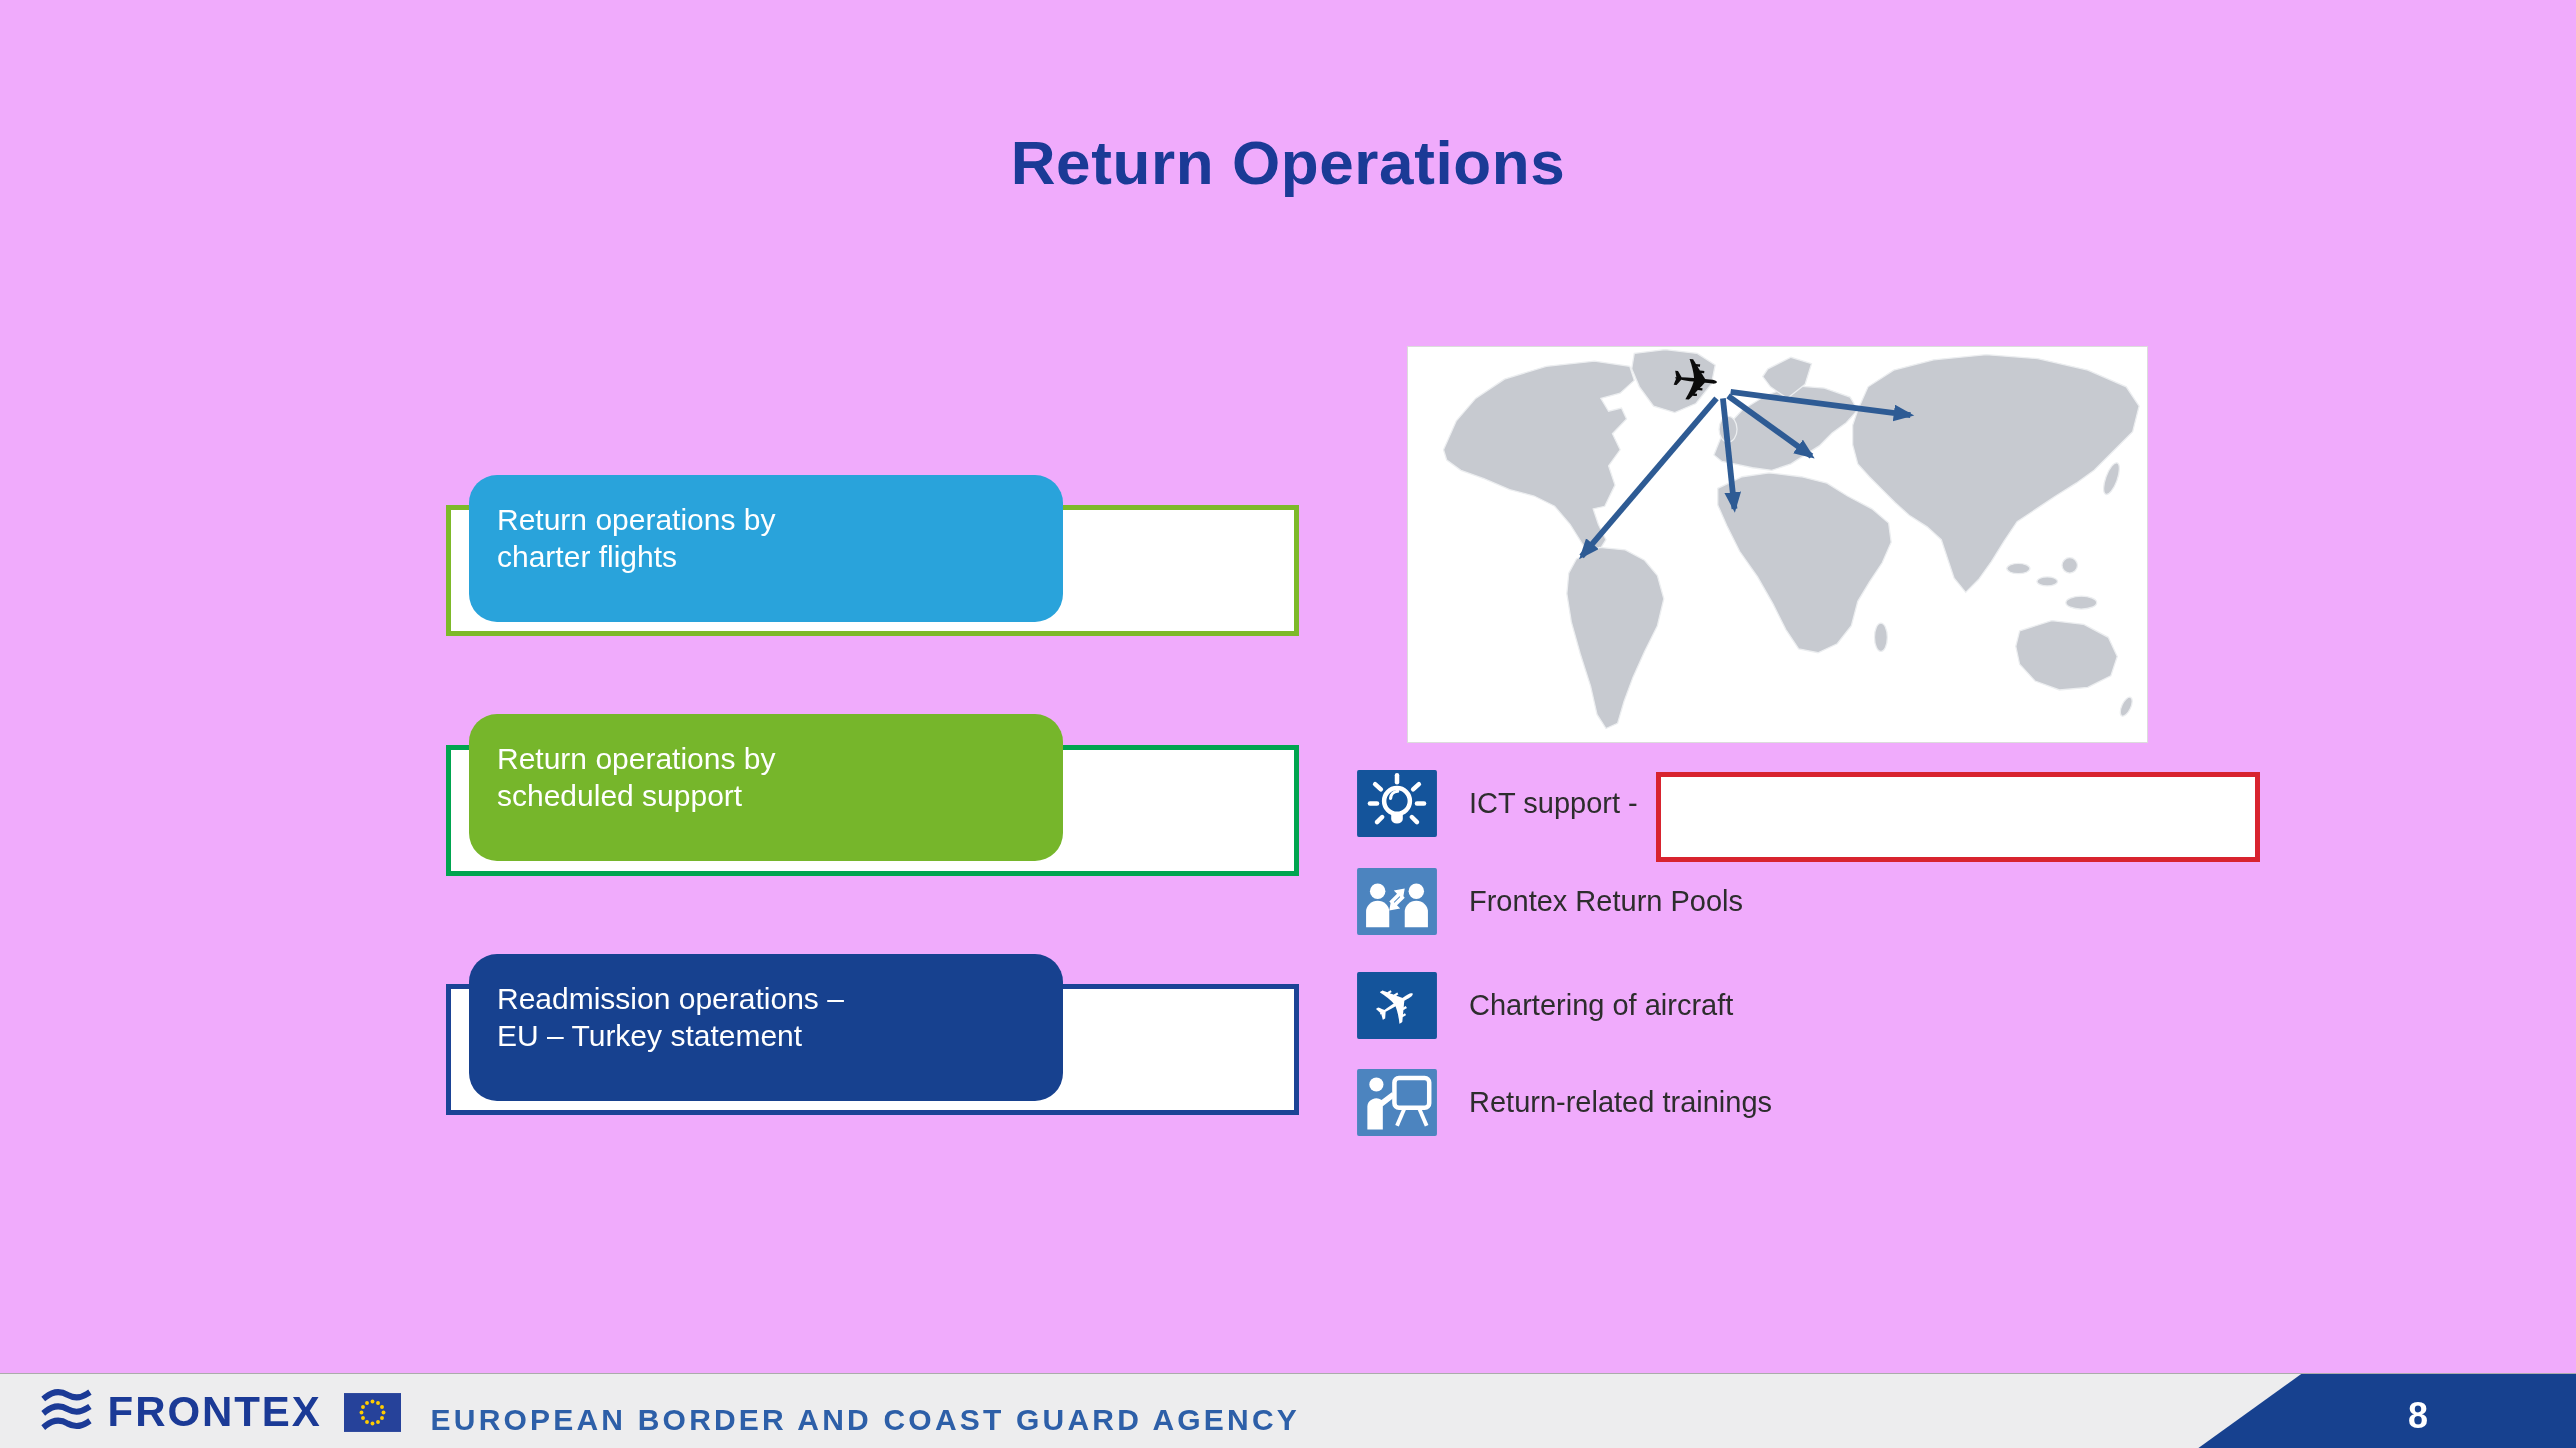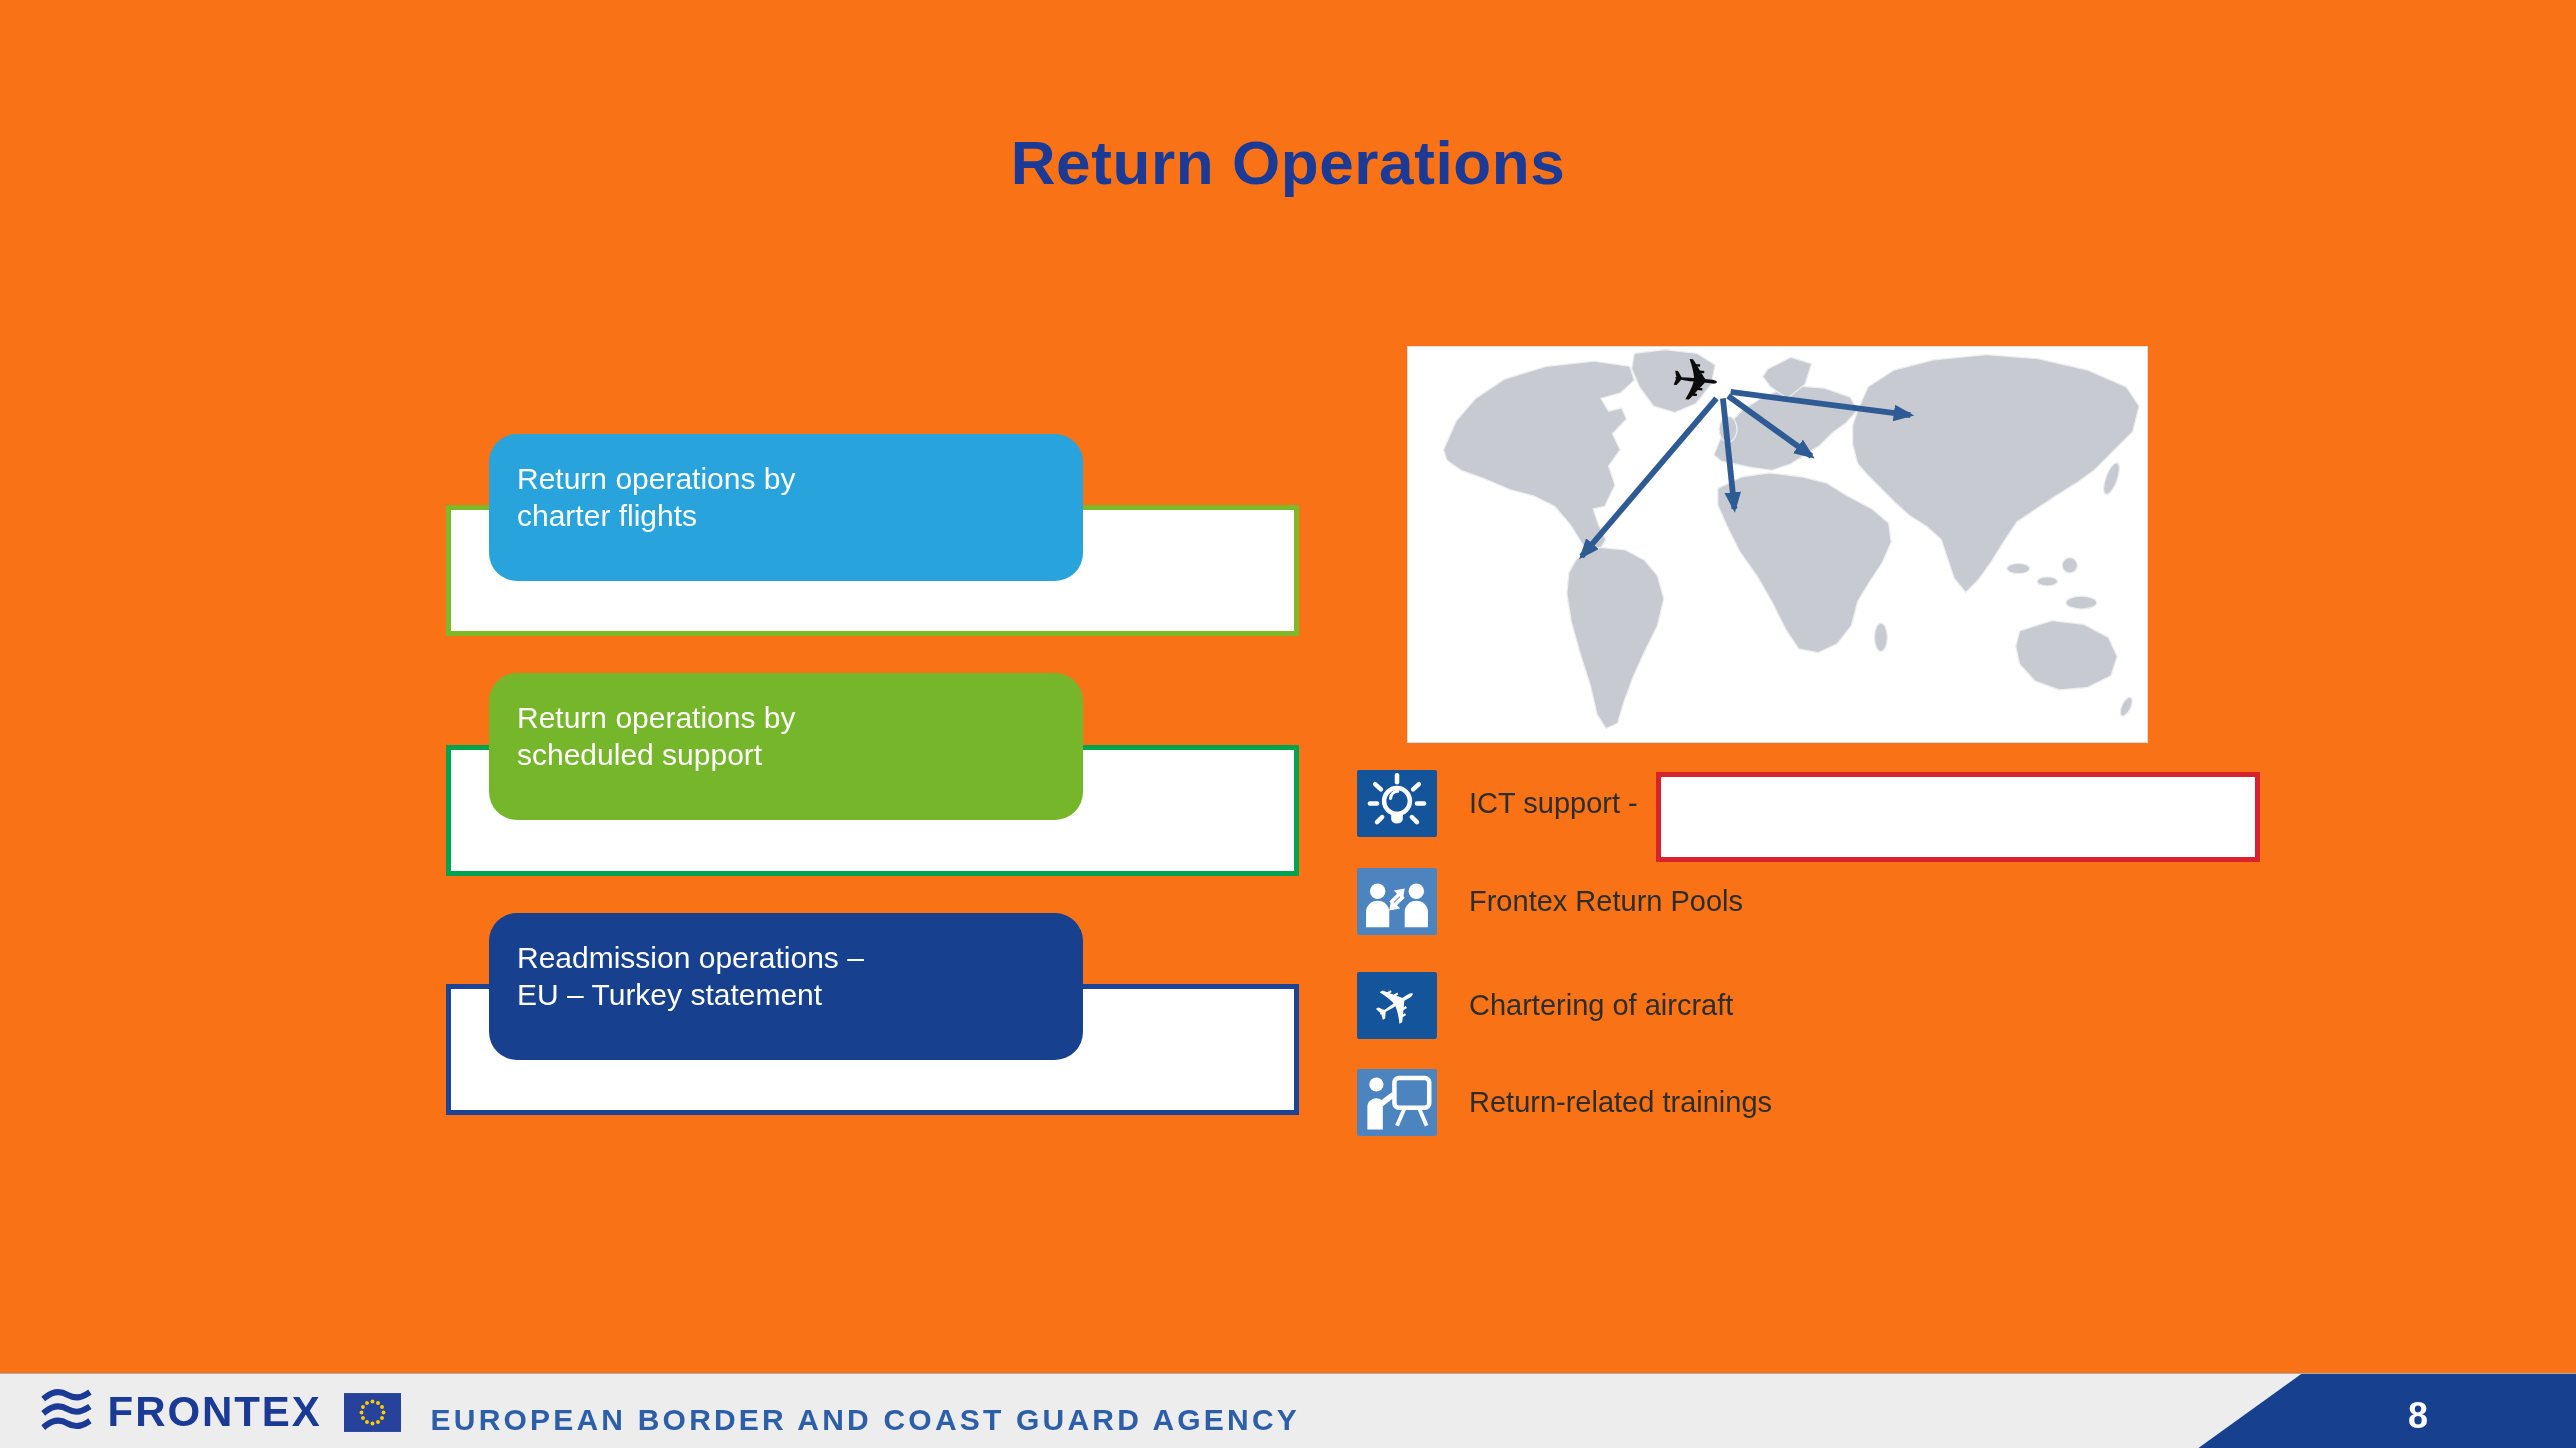--- a/index.html
+++ b/index.html
@@ -1,32 +1,33 @@
 <!DOCTYPE html>
 <html style="--title_blue: #1B3A96; --box1: #29A3DB; --outline1: #7DB929; --box2: #76B62B; --outline2: #00A44F; --box3: #17418F; --outline3: #1B4396; --arrow: #2E5B94; --land: #C7CAD0; --red_box: #D8232F; --footer_bg: #EDEDEE; --footer_blue: #17418F; --icon_dark: #14549B; --icon_light: #4C84BF;font-size:10.3px"><head>
 <meta charset="utf-8">
 <style>
   html,body{margin:0;padding:0;background:#ffffff;}
   .slide{
-    position:relative;width:2576px;height:1449px;background:#f97316;
+    position:relative;width:2576px;height:1449px;background:#f0abfc;
     font-family:"Liberation Sans",sans-serif;overflow:hidden;
   }
   .title{
     position:absolute;top:127px;left:0;width:100%;text-align:center;
     font-size:62px;font-weight:bold;color:var(--title_blue);letter-spacing:0.6px;
   }
   
   .flow-outline{
     position:absolute;left:446px;width:843px;height:121px;background:#ffffff;
     border-style:solid;border-width:5.2px;
   }
   .flow-box{
-    position:absolute;left:489px;width:594px;height:147px;border-radius:28px;
+    position:absolute;left:469px;width:594px;height:147px;border-radius:28px;
     color:#ffffff;font-size:30px;line-height:37px;box-sizing:border-box;
     padding:26px 19.3px 0 28px;
+    margin-top:41px;
   }
   .o1{top:505px;border-color:var(--outline1);}
   .o2{top:745px;border-color:var(--outline2);}
   .o3{top:984px;border-color:var(--outline3);}
   .b1{top:434px;background:var(--box1);}
   .b2{top:673px;background:var(--box2);}
   .b3{top:913px;background:var(--box3);}
   
   .map{
     position:absolute;left:1407px;top:346px;width:739px;height:395px;

